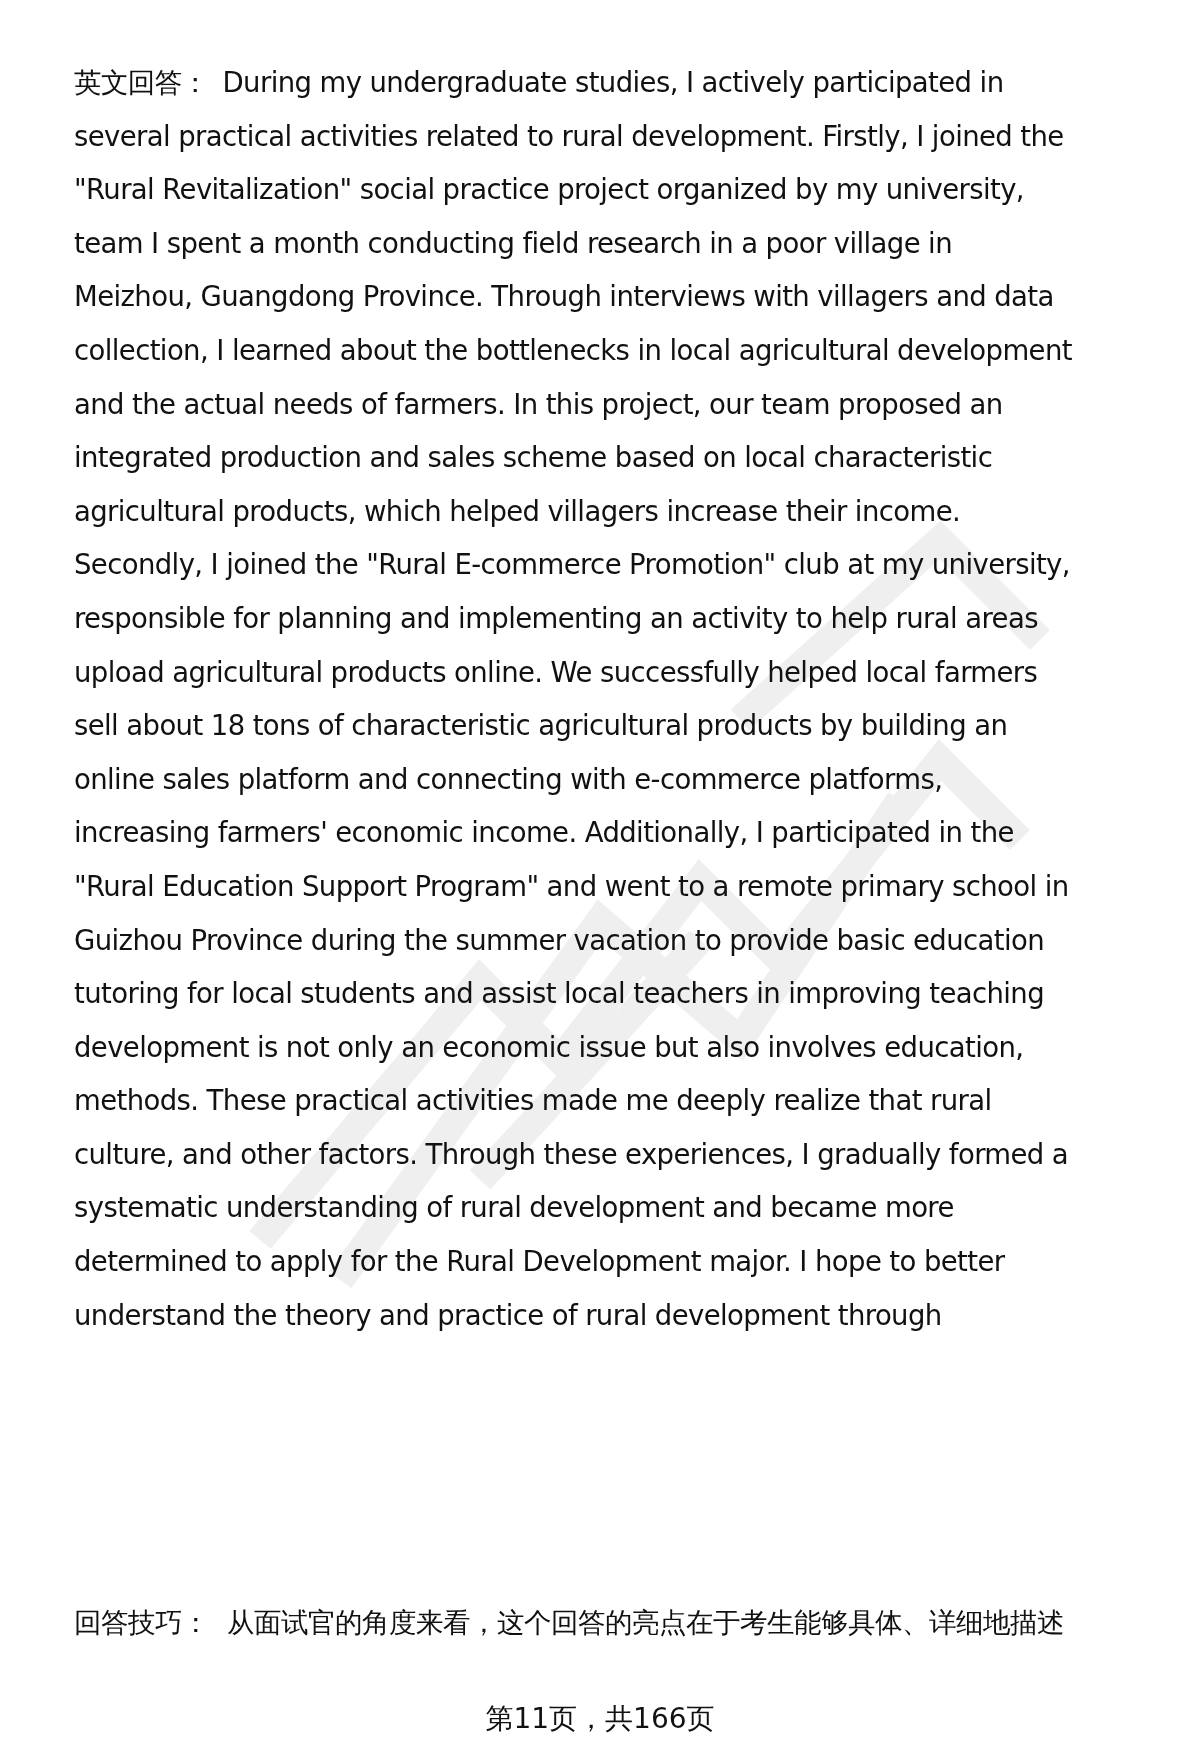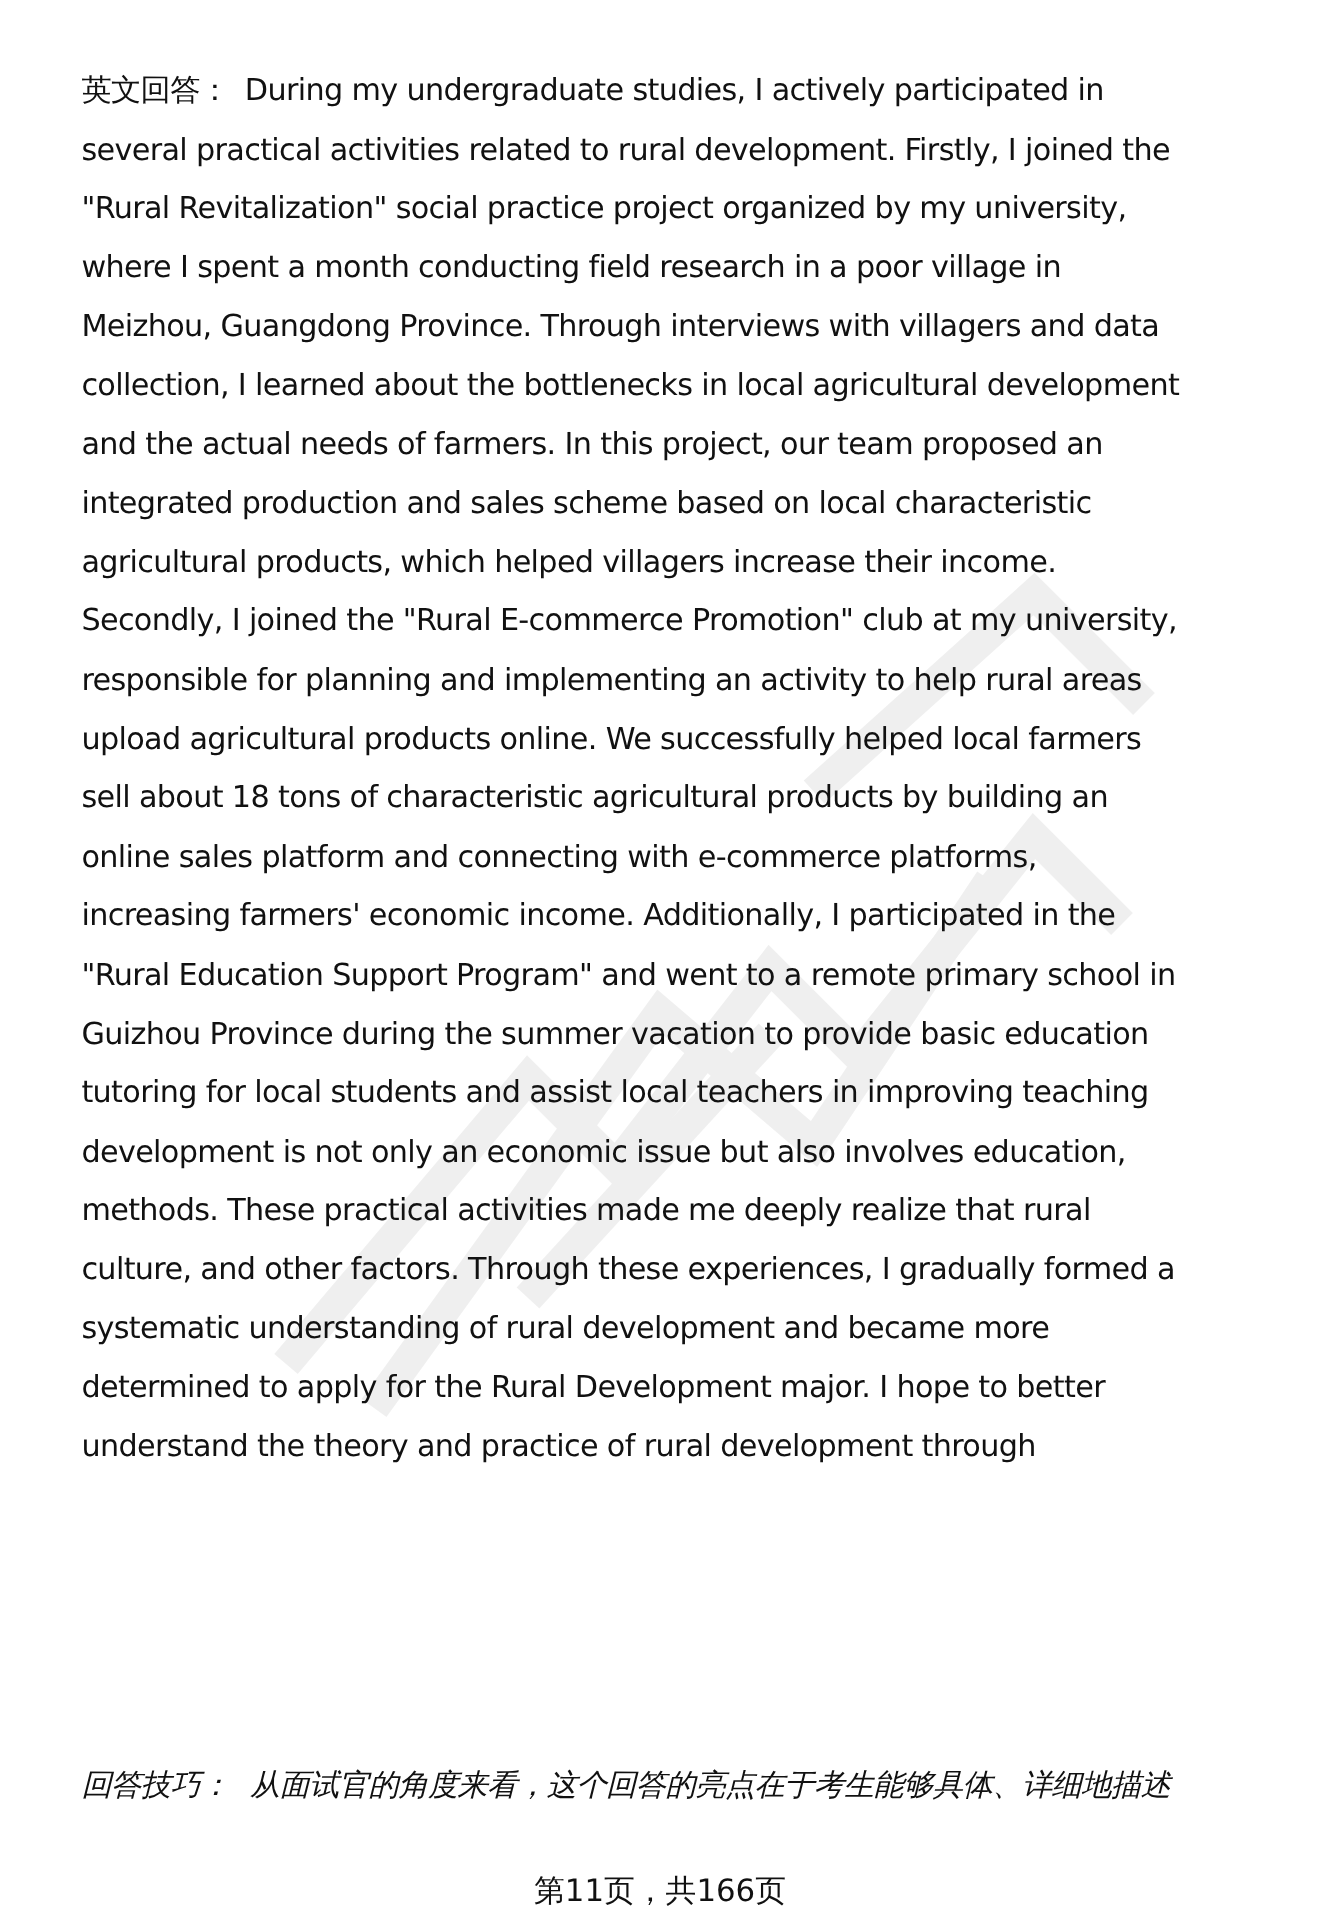--- a/index.html
+++ b/index.html
@@ -19,21 +19,21 @@
     font-size: 27.5px; letter-spacing: -0.6px;
     color: #111111;
   }
   .line {
     height: 53.6px; line-height: 53.6px; white-space: nowrap;
   }
   .label { margin-right: 14px; text-align: center; }
   .tips {
     position: absolute; left: 74px; top: 1605px; width: 1100px;
     font-family: "DejaVu Sans", sans-serif;
-    font-size: 27.5px; color: #111111; white-space: nowrap; letter-spacing: -0.5px; font-style: italic;
+    font-size: 27.5px; color: #111111; white-space: nowrap; letter-spacing: -0.5px;
   }
   .tips .label { margin-right: 18px; }
   .footer {
     position: absolute; left: 0; top: 1700px; width: 1200px; text-align: center;
     font-family: "DejaVu Sans", sans-serif;
     font-size: 28px; color: #111111;
   }
 </style>
 </head>
 <body>
@@ -48,21 +48,21 @@
         <path d="M300 760 L520 520"></path>
         <path d="M560 300 L760 120 L860 220"></path>
       </g>
     </svg>
   </div>
 
   <div class="body-text">
     <div class="line"><span class="label">英文回答：</span><span>During my undergraduate studies, I actively participated in</span></div>
     <div class="line">several practical activities related to rural development. Firstly, I joined the</div>
     <div class="line">"Rural Revitalization" social practice project organized by my university,</div>
-    <div class="line">where I spent a month conducting field research in a poor village in</div>
+    <div class="line">team I spent a month conducting field research in a poor village in</div>
     <div class="line">Meizhou, Guangdong Province. Through interviews with villagers and data</div>
     <div class="line">collection, I learned about the bottlenecks in local agricultural development</div>
     <div class="line">and the actual needs of farmers. In this project, our team proposed an</div>
     <div class="line">integrated production and sales scheme based on local characteristic</div>
     <div class="line">agricultural products, which helped villagers increase their income.</div>
     <div class="line">Secondly, I joined the "Rural E-commerce Promotion" club at my university,</div>
     <div class="line">responsible for planning and implementing an activity to help rural areas</div>
     <div class="line">upload agricultural products online. We successfully helped local farmers</div>
     <div class="line">sell about 18 tons of characteristic agricultural products by building an</div>
     <div class="line">online sales platform and connecting with e-commerce platforms,</div>

